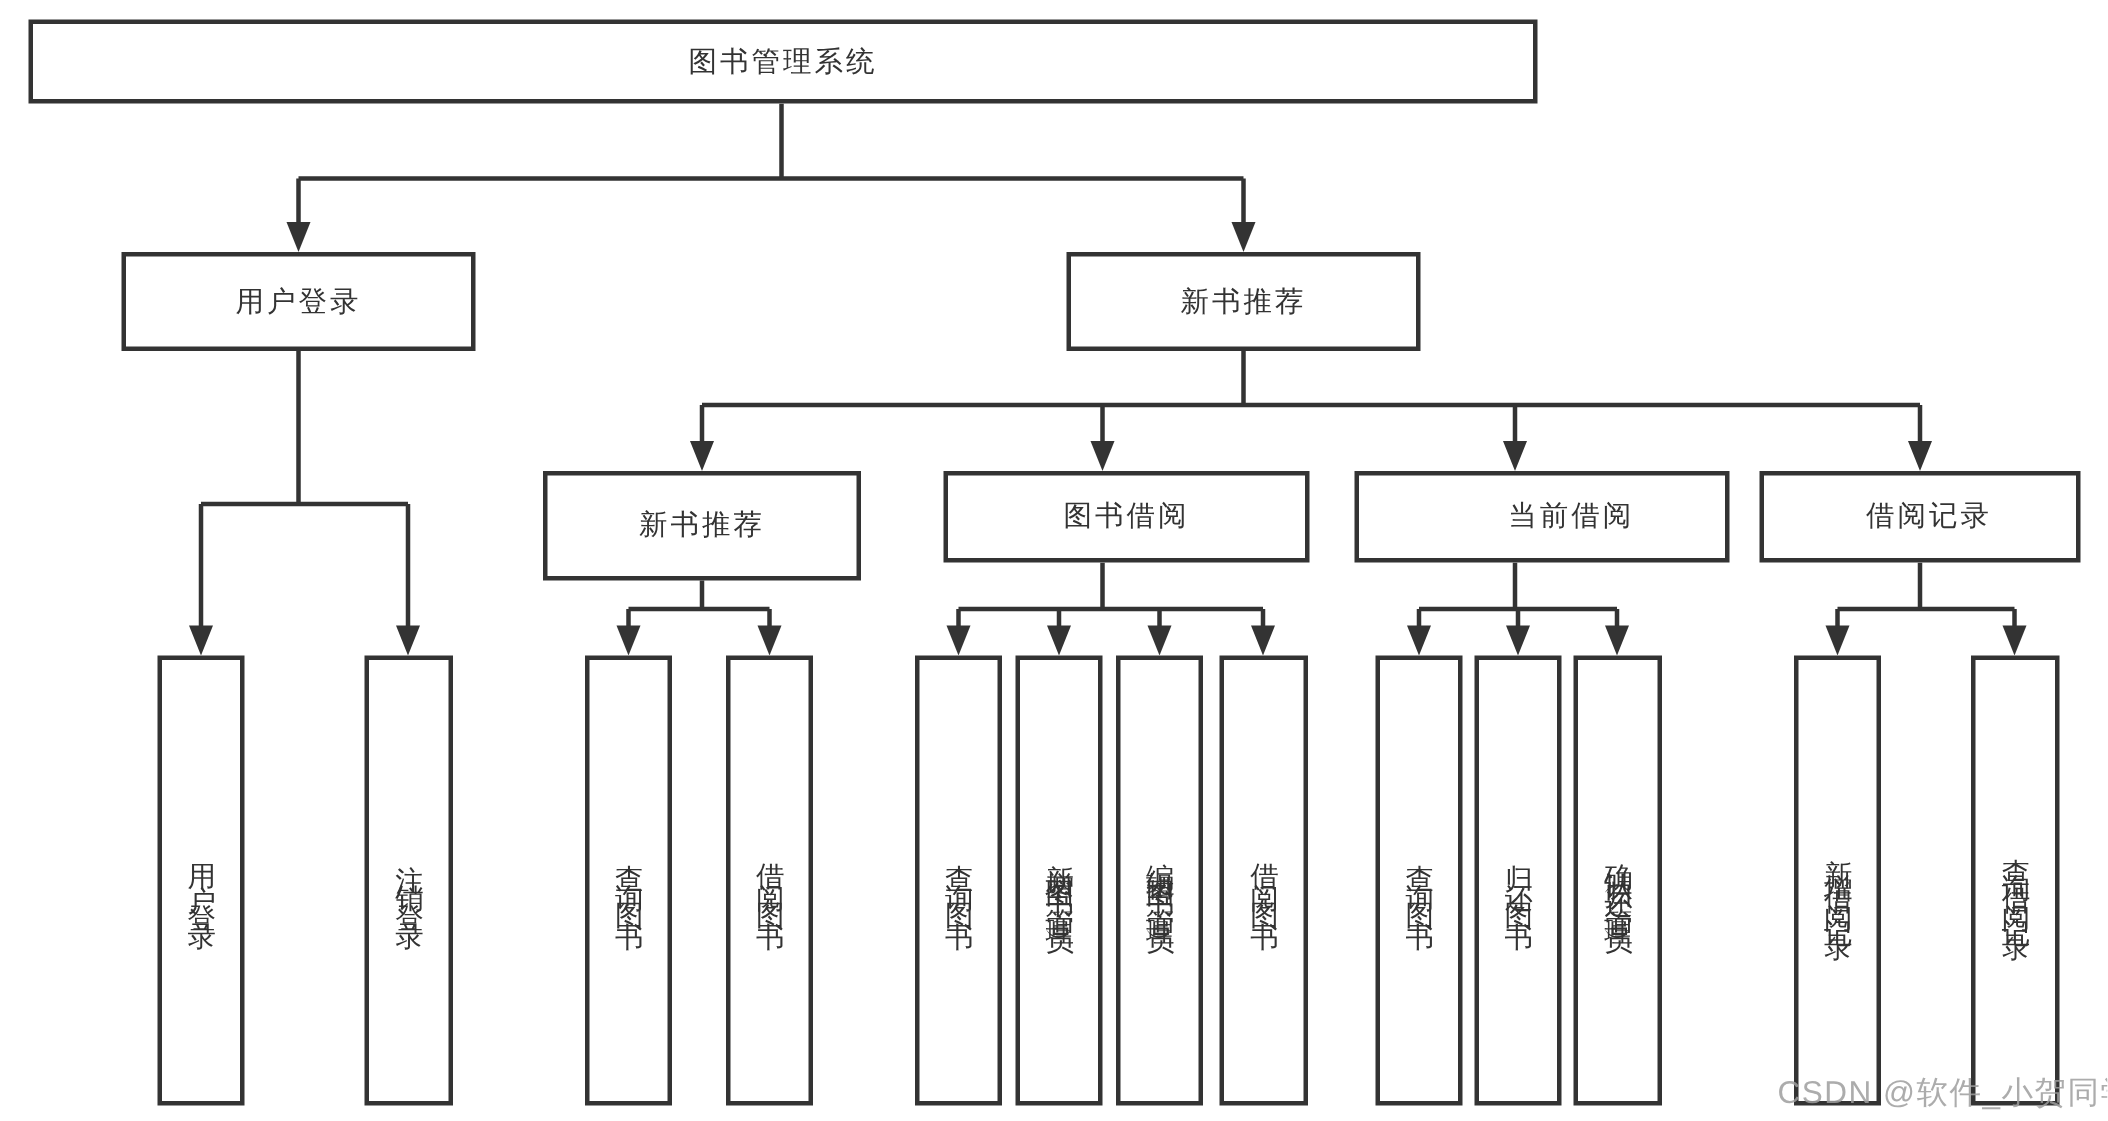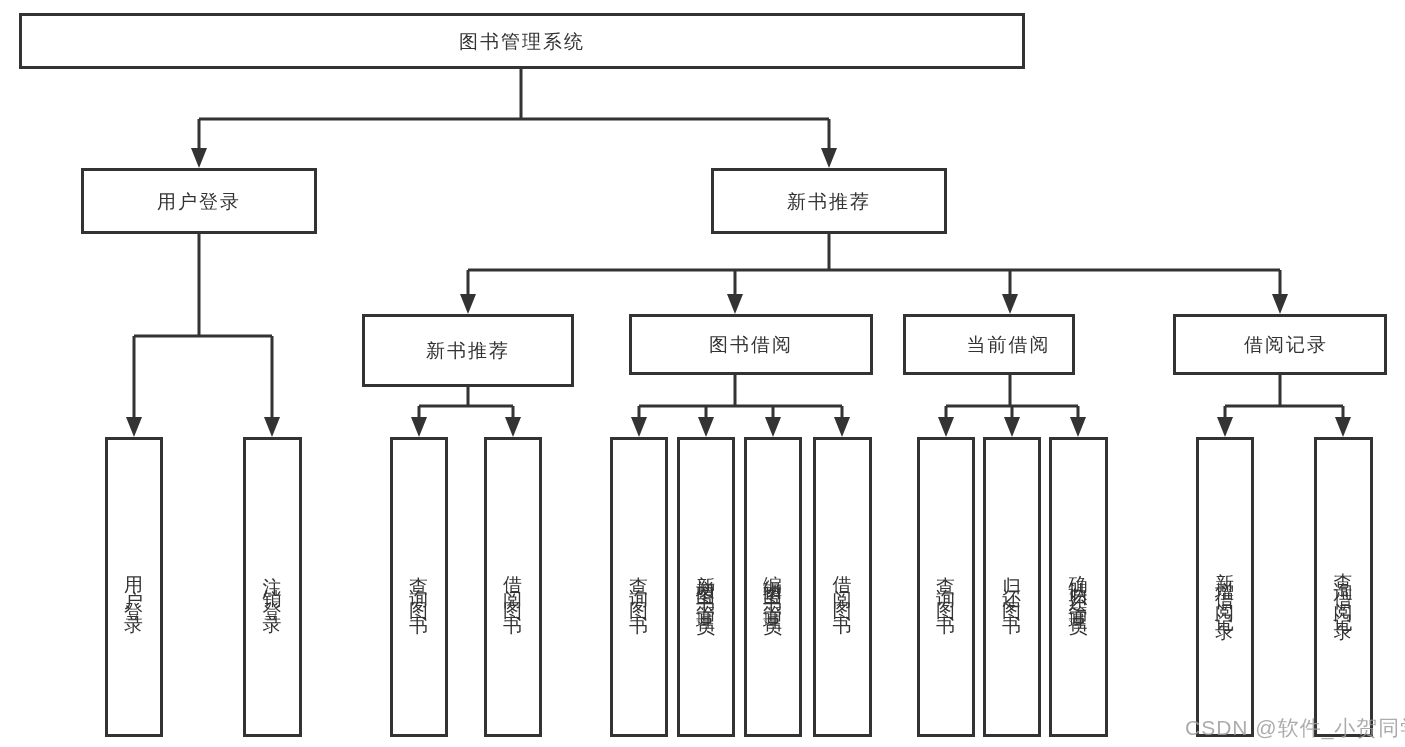--- a/index.html
+++ b/index.html
@@ -127,21 +127,21 @@
     </g>
   </svg>
 
   <div class="node h" style="left:19px; top:13px; width:1006px; height:56px;">图书管理系统</div>
 
   <div class="node h" style="left:81px; top:168px; width:236px; height:66px;">用户登录</div>
   <div class="node h" style="left:711px; top:168px; width:236px; height:66px;">新书推荐</div>
 
   <div class="node h" style="left:362px; top:314px; width:212px; height:73px;">新书推荐</div>
   <div class="node h" style="left:629px; top:314px; width:244px; height:61px;">图书借阅</div>
-  <div class="node h" style="left:903px; top:314px; width:172px; height:61px;padding-left:39px;">当前借阅</div>
+  <div class="node h" style="left:903px; top:314px; width:250px; height:61px;padding-left:39px;">当前借阅</div>
   <div class="node h" style="left:1173px; top:314px; width:214px; height:61px;padding-left:12px;">借阅记录</div>
 
   <div class="node v v4" style="left:105px; top:437px; width:58px; height:300px;">用户登录</div>
   <div class="node v v4" style="left:243px; top:437px; width:59px; height:300px;">注销登录</div>
 
   <div class="node v v4" style="left:390px; top:437px; width:58px; height:300px;">查询图书</div>
   <div class="node v v4" style="left:484px; top:437px; width:58px; height:300px;">借阅图书</div>
 
   <div class="node v v4" style="left:610px; top:437px; width:58px; height:300px;">查询图书</div>
   <div class="node v v10" style="left:677px; top:437px; width:58px; height:300px;">新增图书（管理员）</div>

